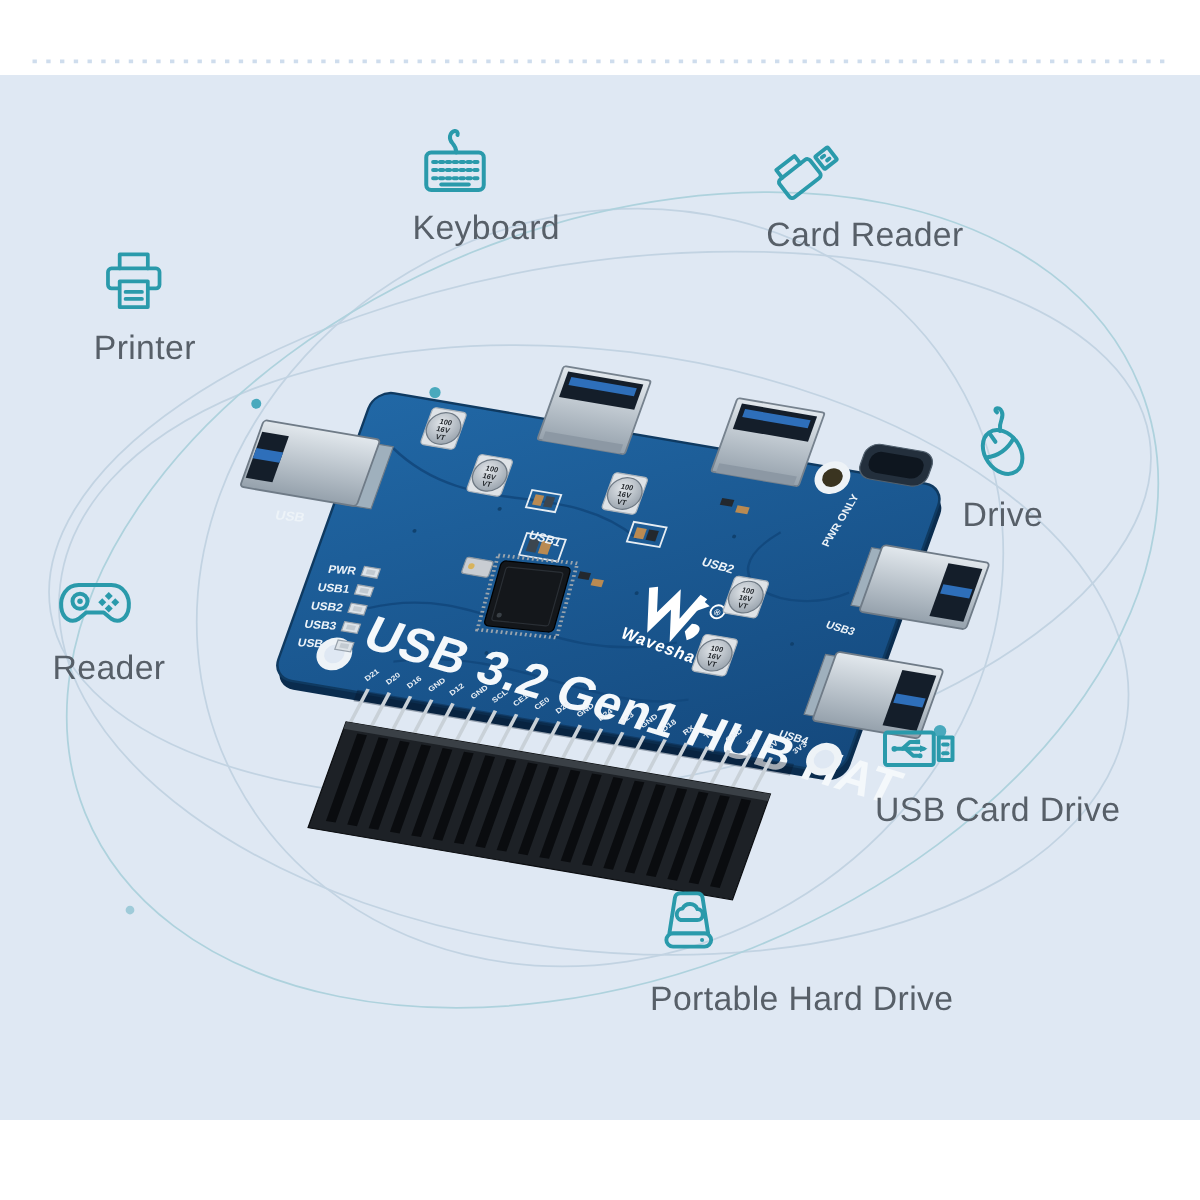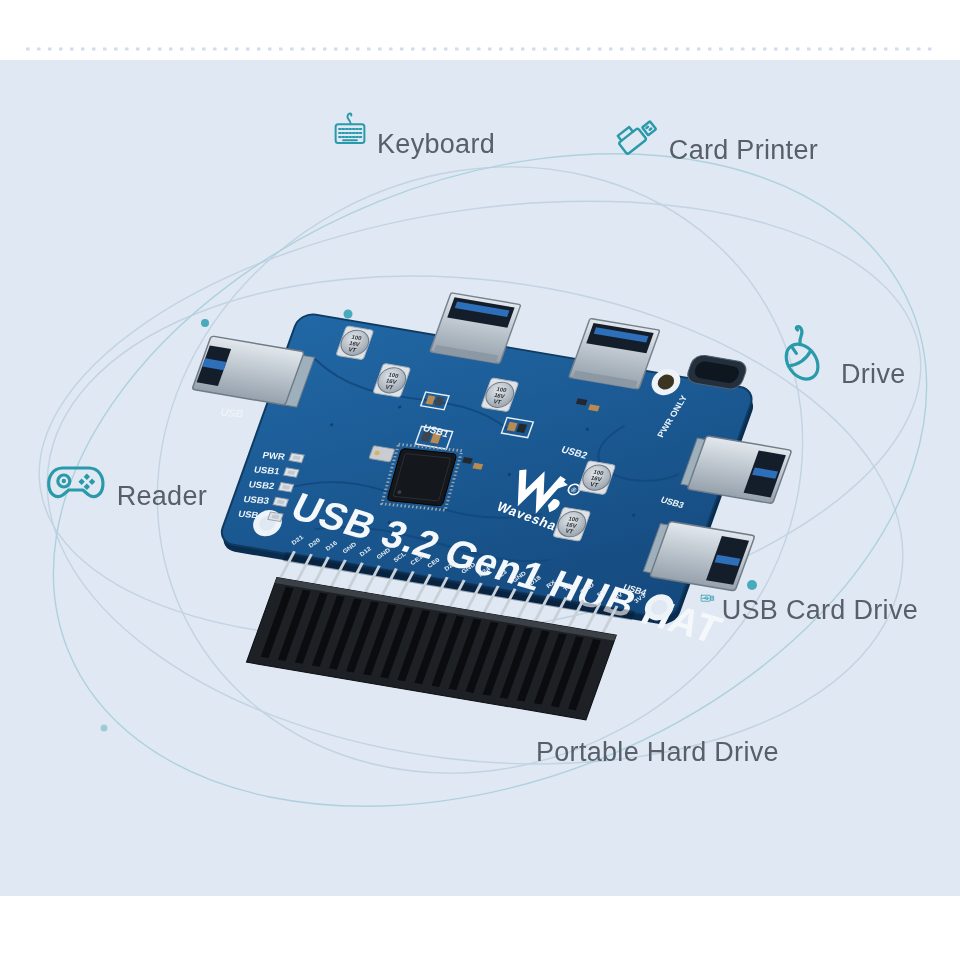--- a/index.html
+++ b/index.html
@@ -1,20 +1,20 @@
 <!DOCTYPE html>
 <html><head>
 <meta charset="utf-8">
 <style>
   html,body{margin:0;padding:0;}
   .scene{position:relative;width:960px;height:960px;background:#ffffff;overflow:hidden;
          font-family:"Liberation Sans", sans-serif;}
   .band{position:absolute;left:0;top:60px;width:960px;height:836px;background:#dfe8f3;}
   svg.layer{position:absolute;left:0;top:0;}
-  .device{position:absolute;display:flex;flex-direction:row;align-items:flex-end;gap:7px;}
+  .device{position:absolute;display:flex;flex-direction:column;align-items:flex-start;gap:7px;}
   .device .label{font-size:27px;color:#575f68;letter-spacing:.3px;white-space:nowrap;}
   .icon{stroke:#2a9aab;fill:none;stroke-width:3.2;stroke-linecap:round;stroke-linejoin:round;}
   .icon .fill{fill:#2a9aab;stroke:none;}
   .orbit{fill:none;stroke:#c2d3e2;stroke-width:1.4;}
   .orbit.teal{stroke:#aed2dd;}
   .pin{stroke:#c9d1d8;stroke-width:3;}
   .pin-label{font-size:6.5px;font-weight:bold;fill:#e9eff5;font-family:"Liberation Sans",sans-serif;}
   .silk{fill:#edf3f8;font-weight:bold;font-family:"Liberation Sans",sans-serif;}
   .capTxt{font-size:6px;font-weight:bold;fill:#23282d;text-anchor:middle;font-family:"Liberation Sans",sans-serif;}
 </style>
@@ -313,23 +313,33 @@
   <div class="device" style="left:613px;top:104px;width:205px;">
     <svg class="icon" width="66" height="62" viewBox="0 0 64 64">
       <g transform="rotate(-38 32 32)">
         <rect x="6" y="25" width="32" height="19" rx="3"></rect>
         <path d="M11 25 L11 17 L30 17 L30 25"></path>
         <rect x="43" y="28" width="13" height="13" rx="1"></rect>
         <line x1="47" y1="32" x2="49.5" y2="32"></line>
         <line x1="49" y1="36.5" x2="51.5" y2="36.5"></line>
       </g>
     </svg>
-    <div class="label">Card Printer</div>
-  </div>
-
+    <div class="label">Card Reader</div>
+  </div>
+
+  <div class="device" style="left:75px;top:196px;width:165px;">
+    <svg class="icon" width="64" height="60" viewBox="0 0 64 64">
+      <path d="M20 20 V8 H44 V20"></path>
+      <rect x="10" y="20" width="44" height="17" rx="3"></rect>
+      <path d="M20 31 H44 V53 H20 Z" fill="#dfe8f3"></path>
+      <line x1="25" y1="40" x2="39" y2="40"></line>
+      <line x1="25" y1="46" x2="39" y2="46"></line>
+    </svg>
+    <div class="label">Printer</div>
+  </div>
 
   <div class="device" style="left:770px;top:322px;width:160px;">
     <svg class="icon" width="64" height="68" viewBox="0 0 64 64">
       <g transform="rotate(-35 32 34)">
         <ellipse cx="30" cy="37" rx="14" ry="19"></ellipse>
         <path d="M16.5 33 Q30 40 43.5 33"></path>
         <line x1="30" y1="18.5" x2="30" y2="27"></line>
         <path d="M38 22 C42 14 47 16 48 10 C49 5 43 4 44.5 8.5"></path>
       </g>
     </svg>

